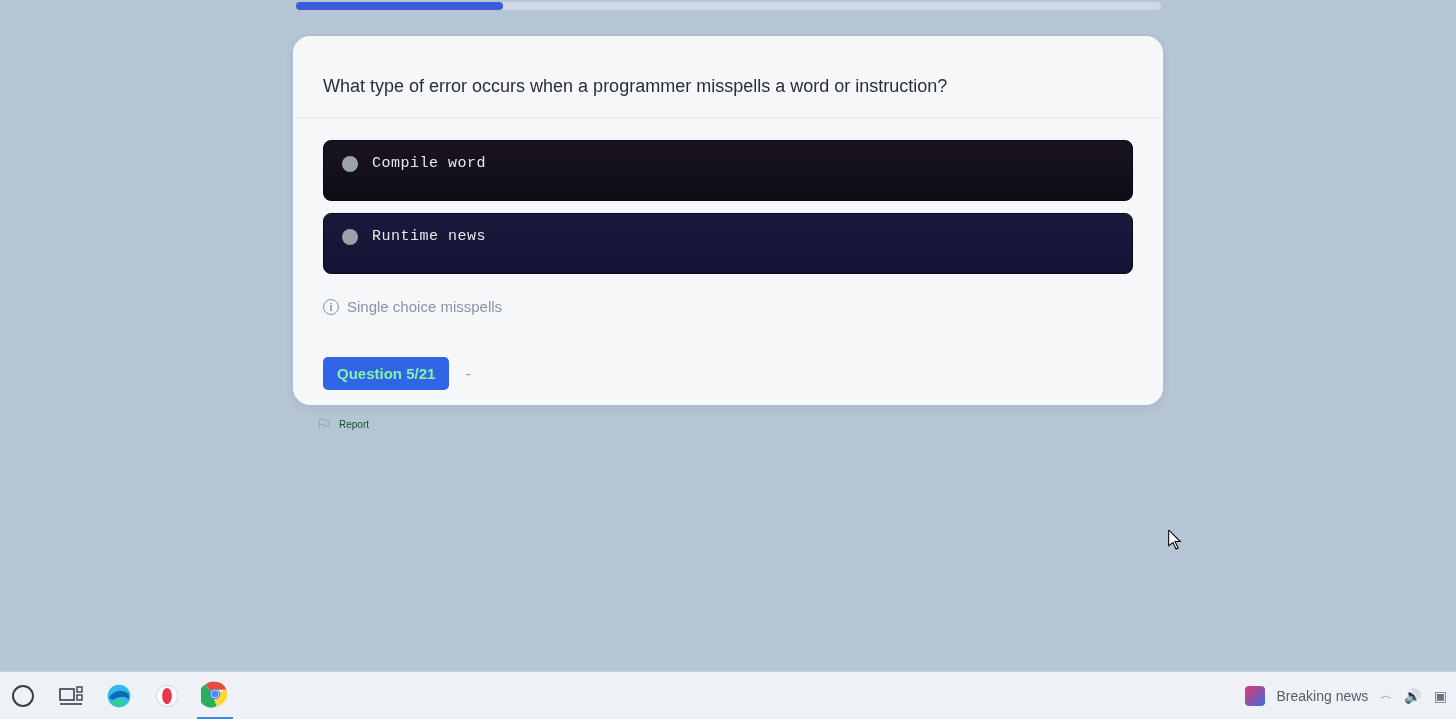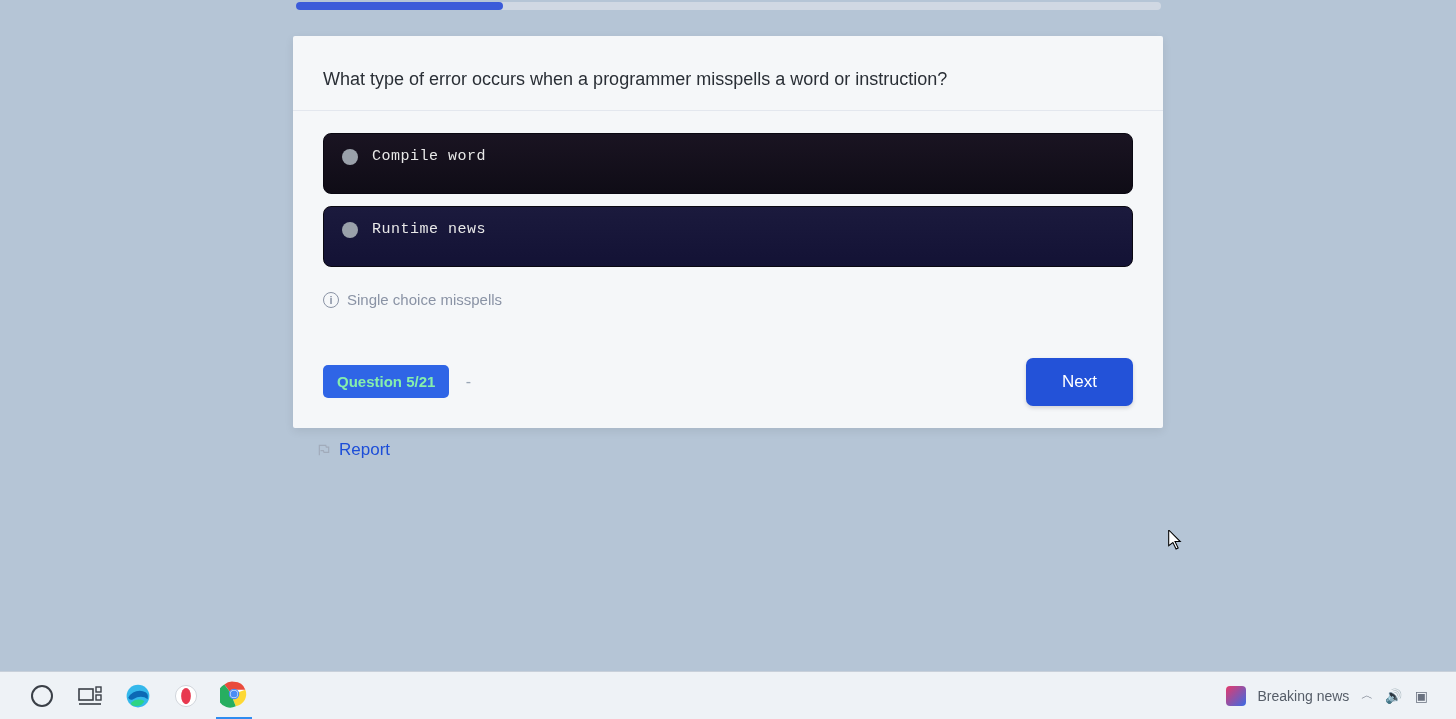--- a/index.html
+++ b/index.html
@@ -28,23 +28,23 @@
     .progress-bar-fill {
       height: 100%;
       background: #3b5bd9;
       border-radius: 4px;
       width: 24%;
     }
     .card {
       margin: 28px auto 0 auto;
       width: 870px;
       background: #f5f7f9;
-      border-radius: 2px;
+      border-radius: 17px;
       box-shadow: 0 3px 10px rgba(0,0,0,0.08);
-      padding: 9px 0 12px 0;
+      padding: 16px 0 12px 0;
       overflow: hidden;
     }
     .question-header {
       padding: 24px 30px 20px 30px;
       border-bottom: 1px solid #e3e7ee;
     }
     .question-text {
       font-size: 18px;
       color: #2a2f36;
       font-weight: 500;
@@ -125,22 +125,22 @@
       padding: 14px 36px;
       border-radius: 7px;
       cursor: pointer;
       box-shadow: 0 2px 4px rgba(0,0,0,0.15);
     }
     .report-row {
       display: flex;
       align-items: center;
       gap: 8px;
       padding: 12px 0 0 24px;
-      color: #1d4ed8;
-      font-size: 17px;
+      color: #14532d;
+      font-size: 10px;
       width: 870px;
       margin: 0 auto;
     }
     .flag-icon {
       width: 14px;
       height: 14px;
       display: inline-block;
       position: relative;
     }
     .flag-icon svg { display: block; }
@@ -149,21 +149,21 @@
     .taskbar {
       position: absolute;
       bottom: 0;
       left: 0;
       right: 0;
       height: 48px;
       background: #eef2f6;
       border-top: 1px solid #c8d0da;
       display: flex;
       align-items: center;
-      padding: 0 28px;
+      padding: 0 9px;
       justify-content: space-between;
     }
     .tb-left {
       display: flex;
       align-items: center;
       gap: 20px;
     }
     .tb-icon {
       width: 28px;
       height: 28px;
@@ -239,21 +239,20 @@
       <div class="hint-row">
         <span class="info-icon">i</span>
         <span>Single choice misspells</span>
       </div>
 
       <div class="footer-row">
         <div>
           <span class="q-counter">Question 5/21</span>
           <span class="dash">-</span>
         </div>
-        <button class="next-btn">Next</button>
       </div>
     </div>
 
     <div class="report-row">
       <span class="flag-icon">
         <svg width="14" height="14" viewBox="0 0 24 24" fill="none" stroke="#a1abba" stroke-width="2">
             <path d="M4 21V4h11l1 3h4v9h-8l-1-3H6"></path>
           </svg>
       </span>
       <span>Report</span>

